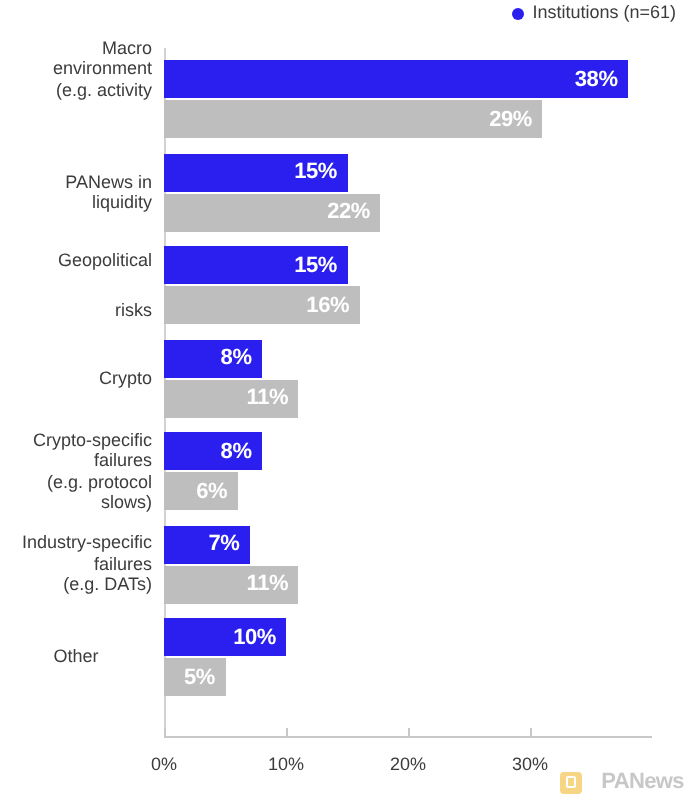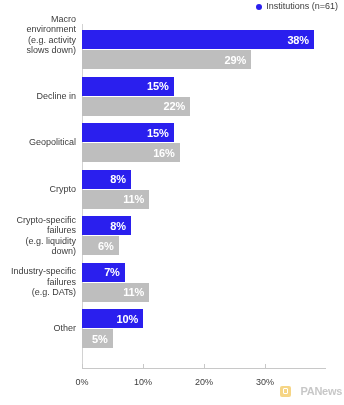--- a/index.html
+++ b/index.html
@@ -93,43 +93,44 @@
       <span class="legend-dot inst"></span>
       <span class="legend-label">Institutions (n=61)</span>
     </div>
   </div>
 
   <div id="cat-labels">
       <div class="cat-label" style="top: 12px; height: 45px;">
         <span>Macro</span>
         <span>environment</span>
         <span>(e.g. activity</span>
-        <span>slows down)</span>
       </div>
       <div class="cat-label" style="top: 73.5px; height: 45px;">
-        <span>Decline in</span>
+        <span>PANews in</span>
+        <span>liquidity</span>
       </div>
       <div class="cat-label" style="top: 120px; height: 45px; gap: 15px;">
         <span>Geopolitical</span>
+        <span>risks</span>
       </div>
       <div class="cat-label" style="top: 166.5px; height: 45px; gap: 16px;">
         <span>Crypto</span>
       </div>
       <div class="cat-label" style="top: 213px; height: 45px;">
         <span>Crypto-specific</span>
         <span>failures</span>
-        <span>(e.g. liquidity</span>
-        <span>down)</span>
+        <span>(e.g. protocol</span>
+        <span>slows)</span>
       </div>
       <div class="cat-label" style="top: 259.5px; height: 45px;">
         <span>Industry-specific</span>
         <span>failures</span>
         <span>(e.g. DATs)</span>
       </div>
-      <div class="cat-label" style="top: 306px; height: 45px;">
+      <div class="cat-label" style="top: 306px; height: 45px; align-items: center;">
         <span>Other</span>
       </div>
     </div>
 
   <div class="plot">
     <div class="axis-line"></div>
     <div class="axis-bottom"></div>
     <div id="ticks">
         <div class="tick" style="left: 0px;"></div>
         <div class="tick-label" style="left: 0px;">0%</div>
@@ -138,21 +139,21 @@
         <div class="tick" style="left: 122px;"></div>
         <div class="tick-label" style="left: 122px;">20%</div>
         <div class="tick" style="left: 183px;"></div>
         <div class="tick-label" style="left: 183px;">30%</div>
       </div>
     <div id="bars">
         <div class="group" style="top: 6px; height: 39px;">
           <div class="bar inst" style="width: 231.8px;">
             <span class="bar-value">38%</span>
           </div>
-          <div class="bar noninst" style="width: 169px;">
+          <div class="bar noninst" style="width: 189px;">
             <span class="bar-value">29%</span>
           </div>
         </div>
         <div class="group" style="top: 52.5px; height: 39px;">
           <div class="bar inst" style="width: 91.5px;">
             <span class="bar-value">15%</span>
           </div>
           <div class="bar noninst" style="width: 108px;">
             <span class="bar-value">22%</span>
           </div>

